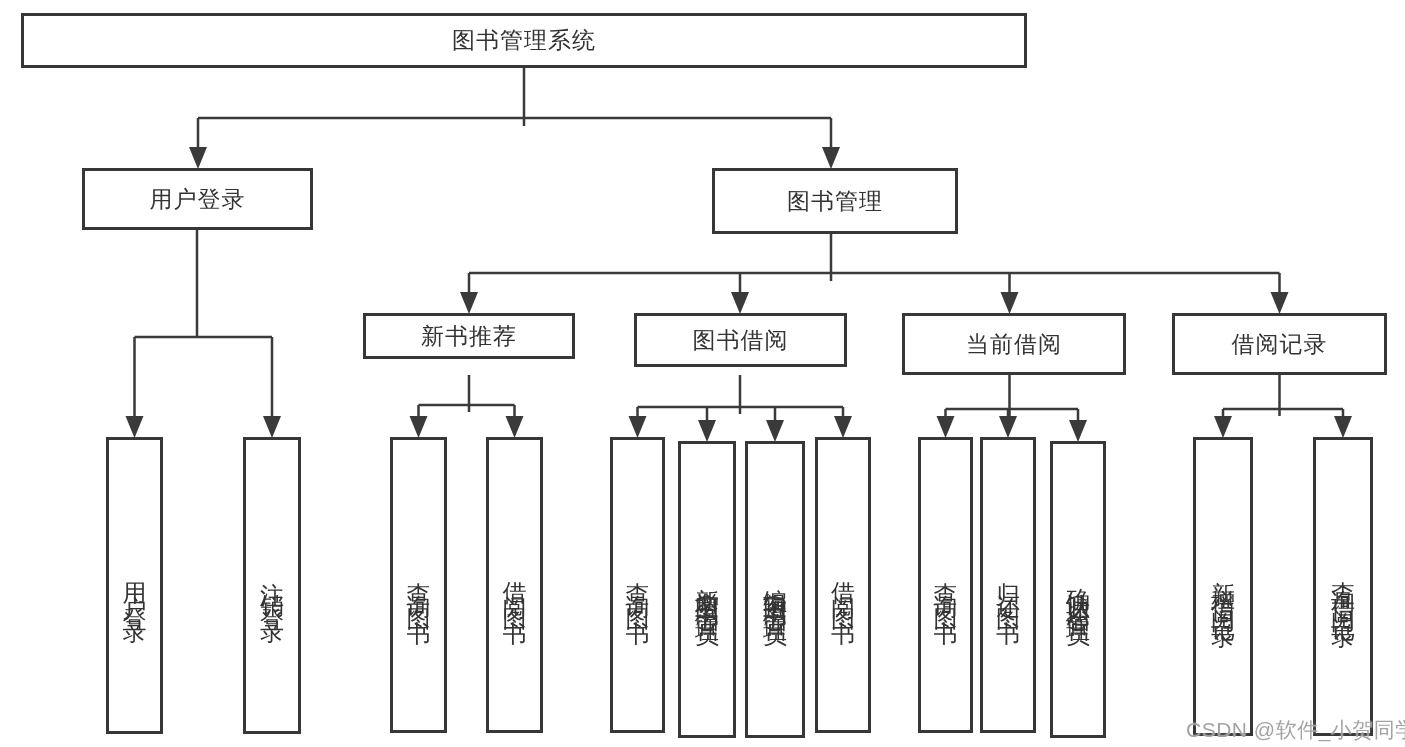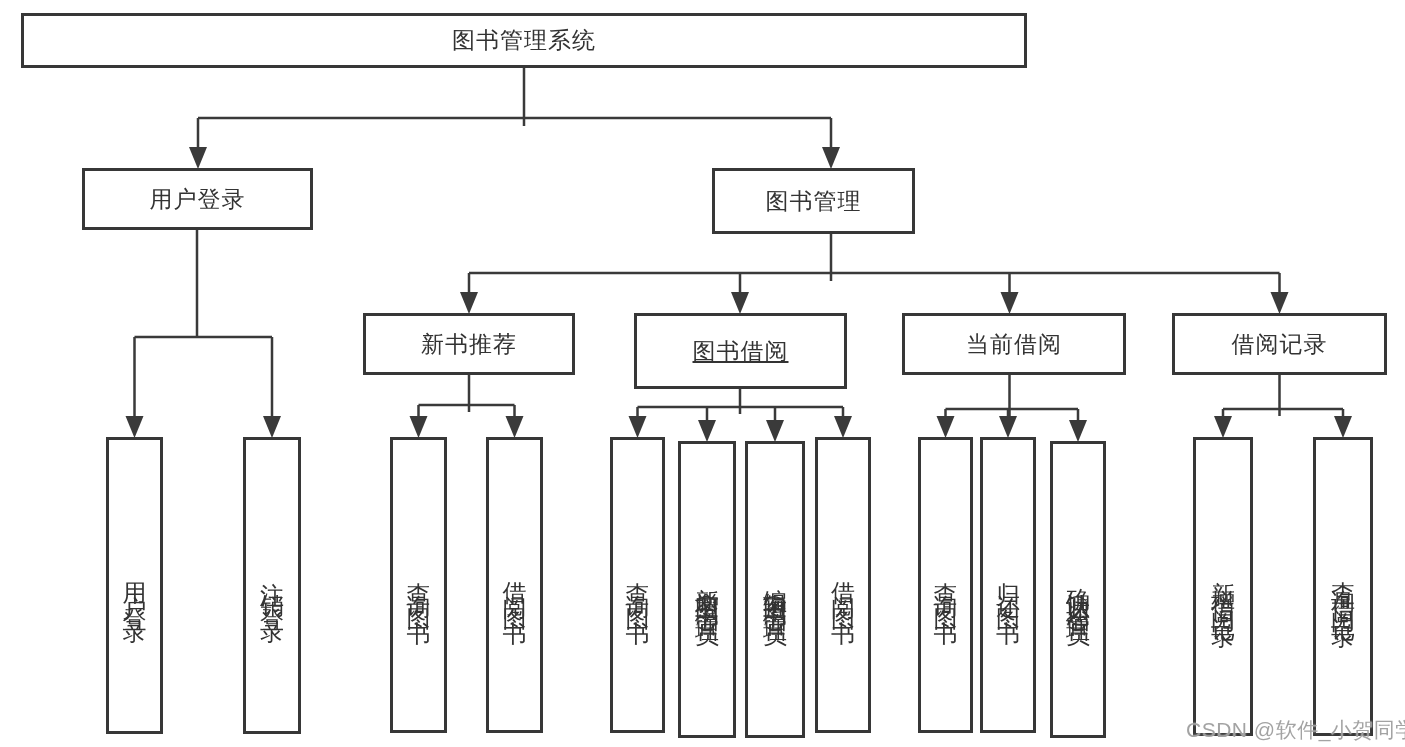--- a/index.html
+++ b/index.html
@@ -84,24 +84,24 @@
       <path d="M999,416 L1017,416 L1008,438 Z"></path>
       <path d="M1069,420 L1087,420 L1078,442 Z"></path>
       <path d="M1214,416 L1232,416 L1223,438 Z"></path>
       <path d="M1334,416 L1352,416 L1343,438 Z"></path>
     </g>
   </svg>
 
   <div class="node hnode" style="left:21px;top:13px;width:1006px;height:55px;">图书管理系统</div>
 
   <div class="node hnode" style="left:82px;top:168px;width:231px;height:62px;">用户登录</div>
-  <div class="node hnode" style="left:712px;top:168px;width:203px;height:66px;">图书管理</div>
+  <div class="node hnode" style="left:712px;top:168px;width:246px;height:66px;">图书管理</div>
 
-  <div class="node hnode" style="left:363px;top:313px;width:212px;height:62px;">新书推荐</div>
-  <div class="node hnode" style="left:634px;top:313px;width:213px;height:76px;text-decoration:underline;">图书借阅</div>
+  <div class="node hnode" style="left:363px;top:313px;width:212px;height:46px;">新书推荐</div>
+  <div class="node hnode" style="left:634px;top:313px;width:213px;height:54px;">图书借阅</div>
   <div class="node hnode" style="left:902px;top:313px;width:224px;height:62px;">当前借阅</div>
   <div class="node hnode" style="left:1172px;top:313px;width:215px;height:62px;">借阅记录</div>
 
   <div class="node vnode sp-a" style="left:106px;top:437px;width:57px;height:297px;">
     <span>用户登录</span>
     </div>
   <div class="node vnode sp-a" style="left:243px;top:437px;width:58px;height:297px;">
     <span>注销登录</span>
     </div>
 

